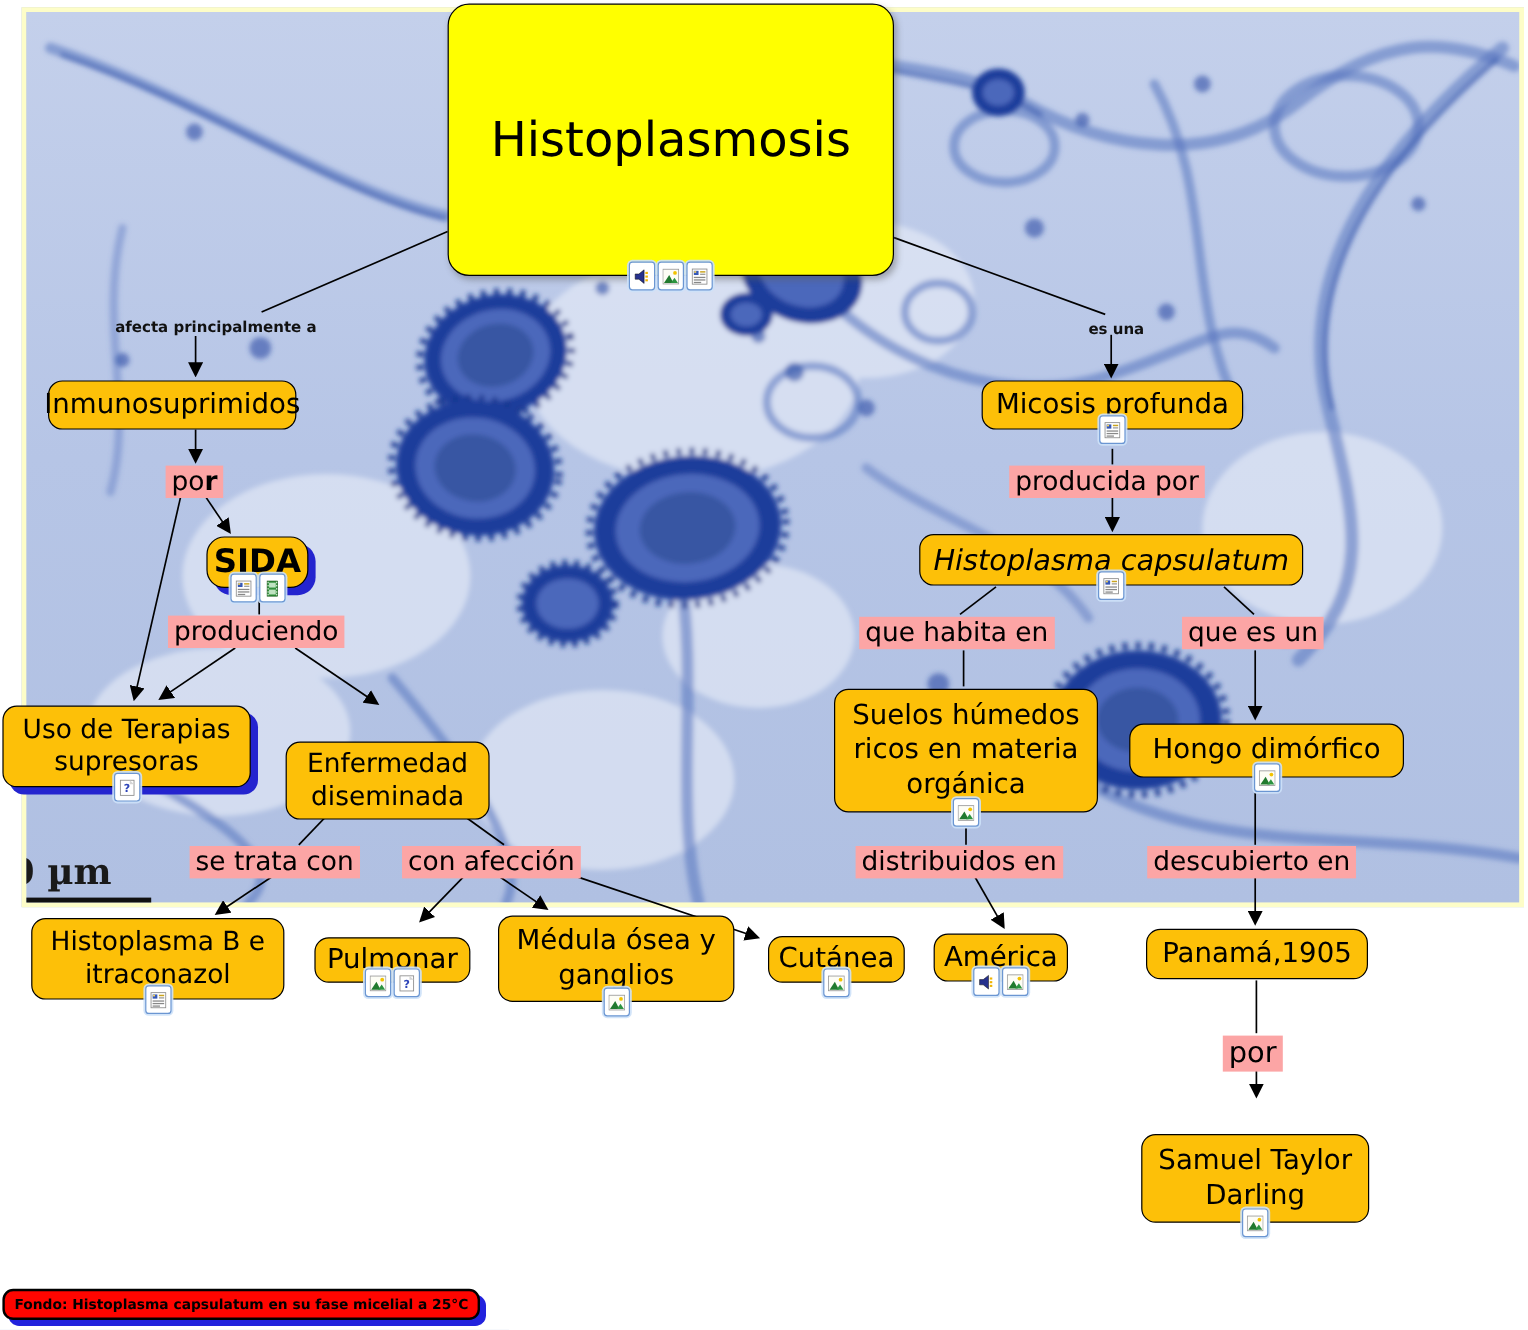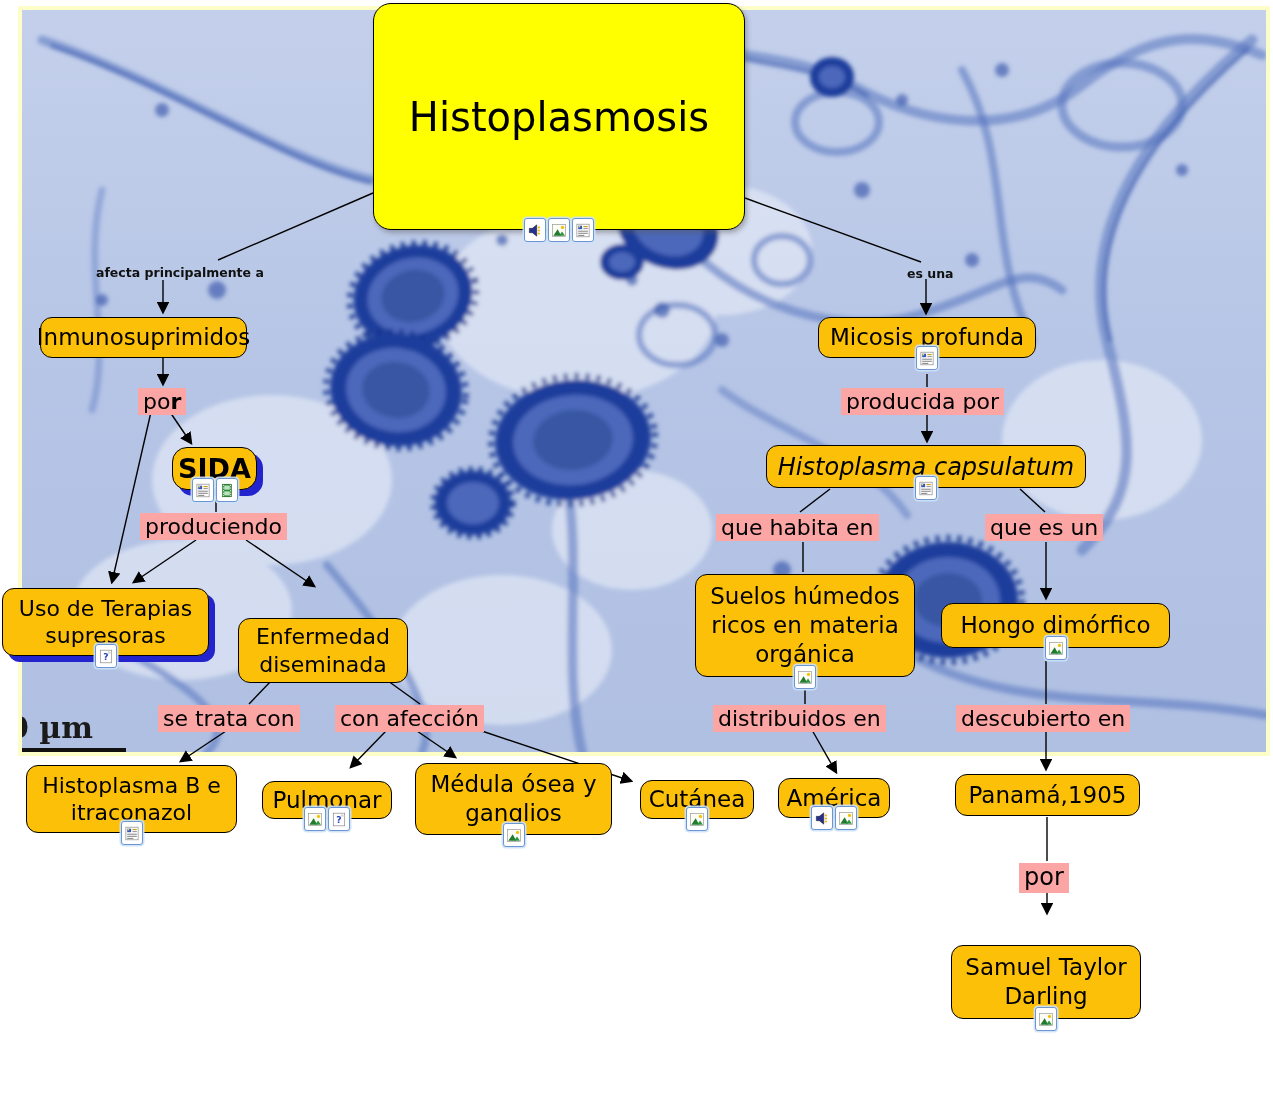--- a/index.html
+++ b/index.html
@@ -474,14 +474,15 @@
           <svg viewBox="0 0 16 16" width="14" height="15">
             <rect x="0.5" y="1" width="15" height="14" fill="#fdfdf5" stroke="#999" stroke-width="0.8"></rect>
             <polygon points="1.5,14 6.5,6.5 10.5,14" fill="#217a2e"></polygon>
             <polygon points="8,14 11.5,9 14.8,14" fill="#2c9440"></polygon>
             <circle cx="12" cy="4.5" r="1.8" fill="#f2c200"></circle>
           </svg>
         </span>
       </span>
   </div>
 
+  <div id="legend">Fondo: Histoplasma capsulatum en su fase micelial a 25°C</div>
 
 </div>
 
 </body></html>

